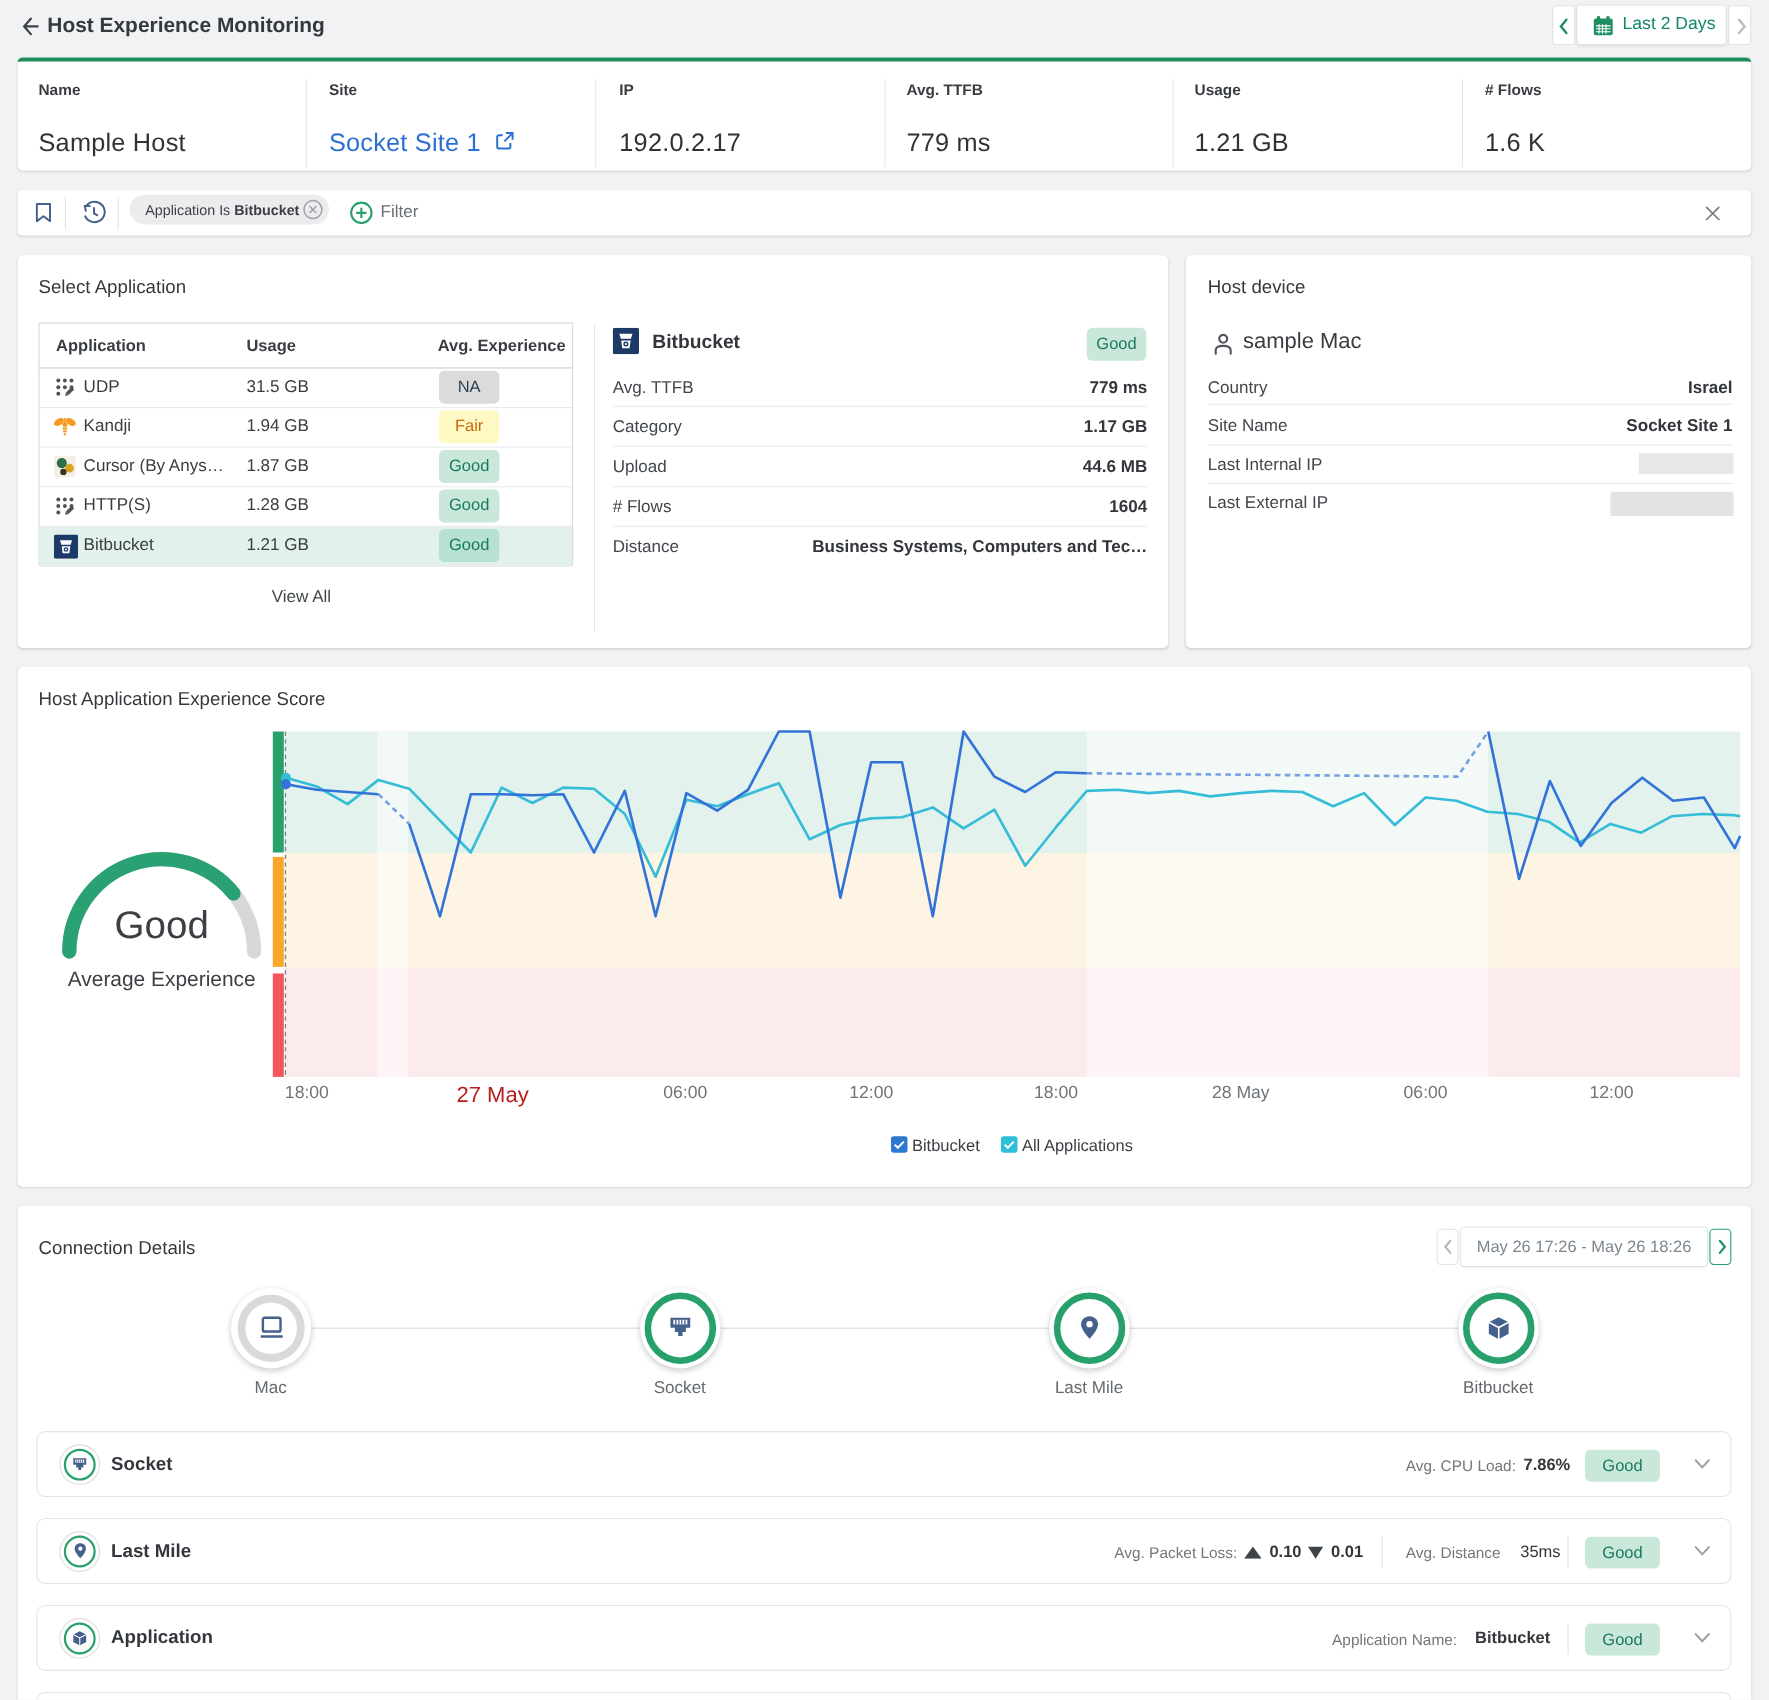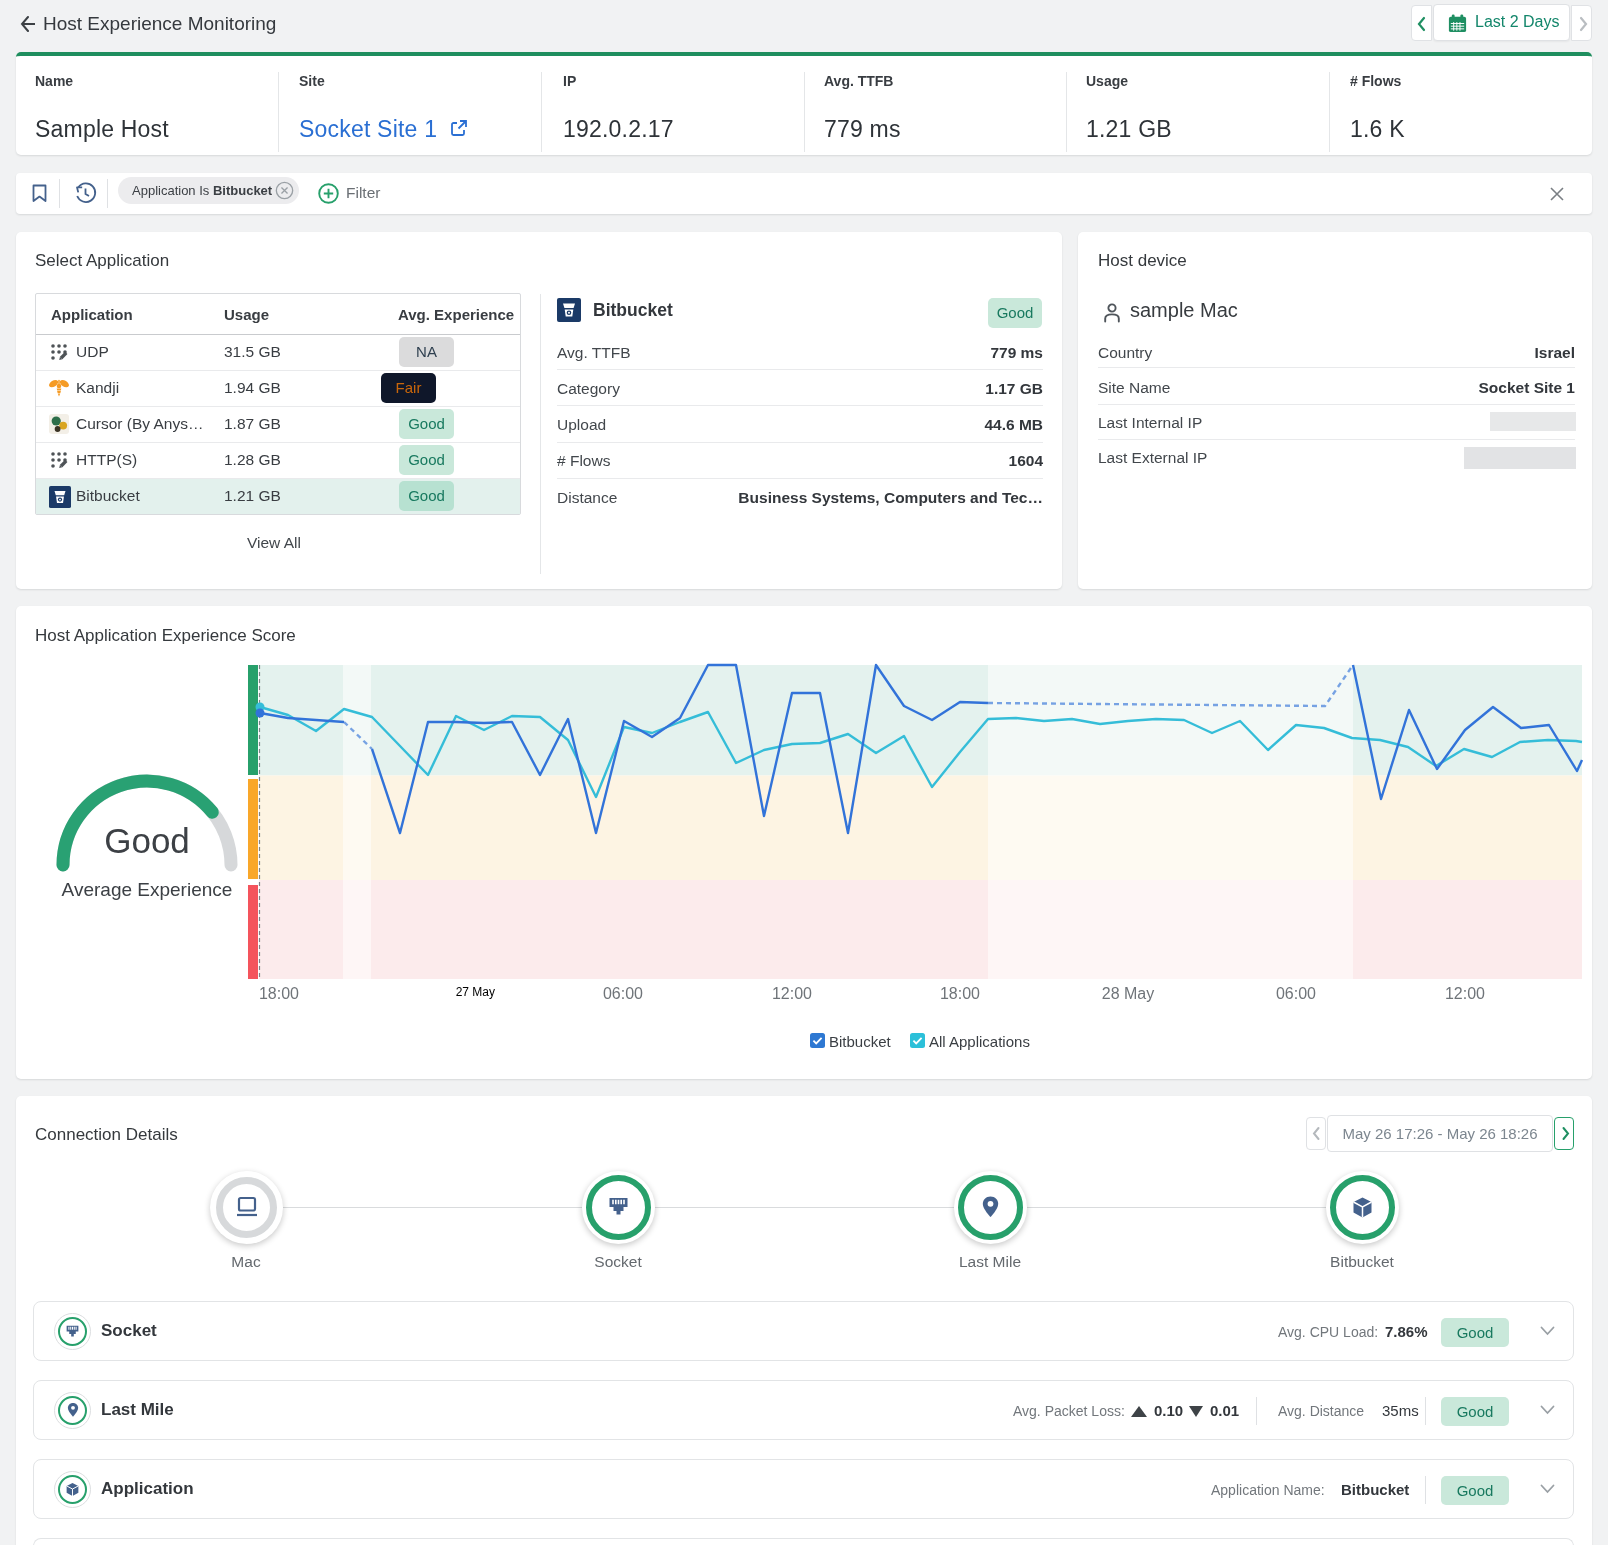--- a/index.html
+++ b/index.html
@@ -12,21 +12,21 @@
 .good { background:#c9e8da; color:#18795f; }
 .sep-v { position:absolute; width:1px; background:#e4e6e8; }
 .sep-h { position:absolute; height:1px; background:#e9eaec; }
 </style>
 </head>
 <body>
 
 <svg class="abs" style="left:20px;top:15px" width="15" height="18" viewBox="0 0 15 18">
   <path d="M8 2 L2 9 L8 16 M2 9 L15 9" stroke="#3c4044" stroke-width="2" fill="none" stroke-linecap="round"></path>
 </svg>
-<div class="abs" style="left:43px;top:13px;font-size:19px;font-weight:normal;color:#35393e">Host Experience Monitoring</div>
+<div class="abs" style="left:43px;top:13px;font-size:19px;font-weight:bold;color:#35393e">Host Experience Monitoring</div>
 
 <div class="abs" style="left:1411px;top:5px;width:21px;height:36px;background:#fff;border:1px solid #e0e2e5;border-radius:4px 0 0 4px">
   <svg style="position:absolute;left:3px;top:10px" width="14" height="16" viewBox="0 0 14 16">
       <path d="M9 2 L4 8 L9 14" stroke="#1f8f62" stroke-width="2.2" fill="none" stroke-linecap="round"></path>
     </svg>
 </div>
 <div class="abs" style="left:1433px;top:4px;width:137px;height:37px;background:#fff;border:1px solid #dfe1e4;border-radius:4px;box-shadow:0 1px 2px rgba(0,0,0,.05)">
   <svg style="position:absolute;left:13px;top:8px" width="21" height="21" viewBox="0 0 22 22">
     <rect x="2" y="4" width="18" height="16" rx="2" fill="#1f8f62"></rect>
     <rect x="5" y="1.5" width="3" height="5" rx="1.4" fill="#1f8f62"></rect>
@@ -136,21 +136,21 @@
           <ellipse cx="15.4" cy="5.6" rx="5" ry="3" transform="rotate(32 15.4 5.6)"></ellipse>
           <rect x="9.25" y="1.8" width="1.5" height="4.5" rx="0.75"></rect>
           <circle cx="10" cy="8" r="2.3"></circle>
           <path d="M7.7 10.6 h4.6 l-0.5 1.9 h-3.6 z"></path>
           <path d="M8.1 13.1 h3.8 l-0.5 1.9 h-2.8 z"></path>
           <path d="M8.7 15.6 h2.6 l-1.3 3 z"></path>
         </svg>
     </div>
     <div class="abs" style="left:40px;top:85px;font-size:15.5px;color:#393d42">Kandji</div>
     <div class="abs" style="left:188px;top:85px;font-size:15.5px;color:#393d42">1.94 GB</div>
-    <div class="chip" style="left:345px;top:79px;width:55px;height:30px;line-height:30px;background:#0f172a;color:#c8660b">Fair</div>
+    <div class="chip" style="left:363px;top:79px;width:55px;height:30px;line-height:30px;background:#fef9c3;color:#c8660b">Fair</div>
     <div class="sep-h" style="left:0;top:112px;width:484px"></div>
 
     <div class="abs" style="left:13px;top:120px;width:20px;height:20px">
       <svg width="20" height="20" viewBox="0 0 20 20">
           <rect width="20" height="20" rx="3" fill="#f3efe7"></rect>
           <circle cx="7.2" cy="7" r="4.6" fill="#2d6e4a"></circle>
           <circle cx="14.2" cy="11.6" r="3.9" fill="#d9a520"></circle>
           <circle cx="8.6" cy="15" r="2.9" fill="#3a3325"></circle>
         </svg>
     </div>
@@ -267,21 +267,21 @@
       <polyline points="20,53 48,58 76,60 104,62"></polyline>
       <polyline points="104,62 132,89" stroke-dasharray="5 4" stroke-opacity="0.65"></polyline>
       <polyline points="132,89 160,173 188,62 216,62 244,63 272,62 300,115 328,59 356,173 384,61 412,77 440,58 468,5 496,5 524,156 552,33 580,33 608,173 636,5 664,46 692,60 720,42 748,43"></polyline>
       <polyline points="748,43 1085,46 1113,5" stroke-dasharray="5 4" stroke-opacity="0.65"></polyline>
       <polyline points="1113,5 1141,139 1169,50 1197,109 1225,70 1253,47 1281,68 1309,65 1337,111 1342,100"></polyline>
     </g>
     <circle cx="20" cy="47" r="4.5" fill="#35bdd8"></circle>
     <circle cx="20" cy="53" r="4.5" fill="#3273d9"></circle>
   </svg>
   <div class="abs" style="left:223px;top:379px;width:80px;text-align:center;font-size:16px;color:#6f7479">18:00</div>
-  <div class="abs" style="left:399px;top:379px;width:80px;text-align:right;font-size:12px;color:#000000">27 May</div>
+  <div class="abs" style="left:399px;top:379px;width:80px;text-align:left;font-size:20px;color:#b91c1c">27 May</div>
   <div class="abs" style="left:567px;top:379px;width:80px;text-align:center;font-size:16px;color:#6f7479">06:00</div>
   <div class="abs" style="left:736px;top:379px;width:80px;text-align:center;font-size:16px;color:#6f7479">12:00</div>
   <div class="abs" style="left:904px;top:379px;width:80px;text-align:center;font-size:16px;color:#6f7479">18:00</div>
   <div class="abs" style="left:1072px;top:379px;width:80px;text-align:center;font-size:16px;color:#6f7479">28 May</div>
   <div class="abs" style="left:1240px;top:379px;width:80px;text-align:center;font-size:16px;color:#6f7479">06:00</div>
   <div class="abs" style="left:1409px;top:379px;width:80px;text-align:center;font-size:16px;color:#6f7479">12:00</div>
 
   <div class="abs" style="left:794px;top:427px;width:15px;height:15px;background:#2e78d2;border-radius:2.5px"><svg width="15" height="15" viewBox="0 0 15 15">
         <path d="M3.4 7.6 L6.2 10.4 L11.6 4.8" stroke="#fff" stroke-width="1.8" fill="none"></path>
       </svg></div>

